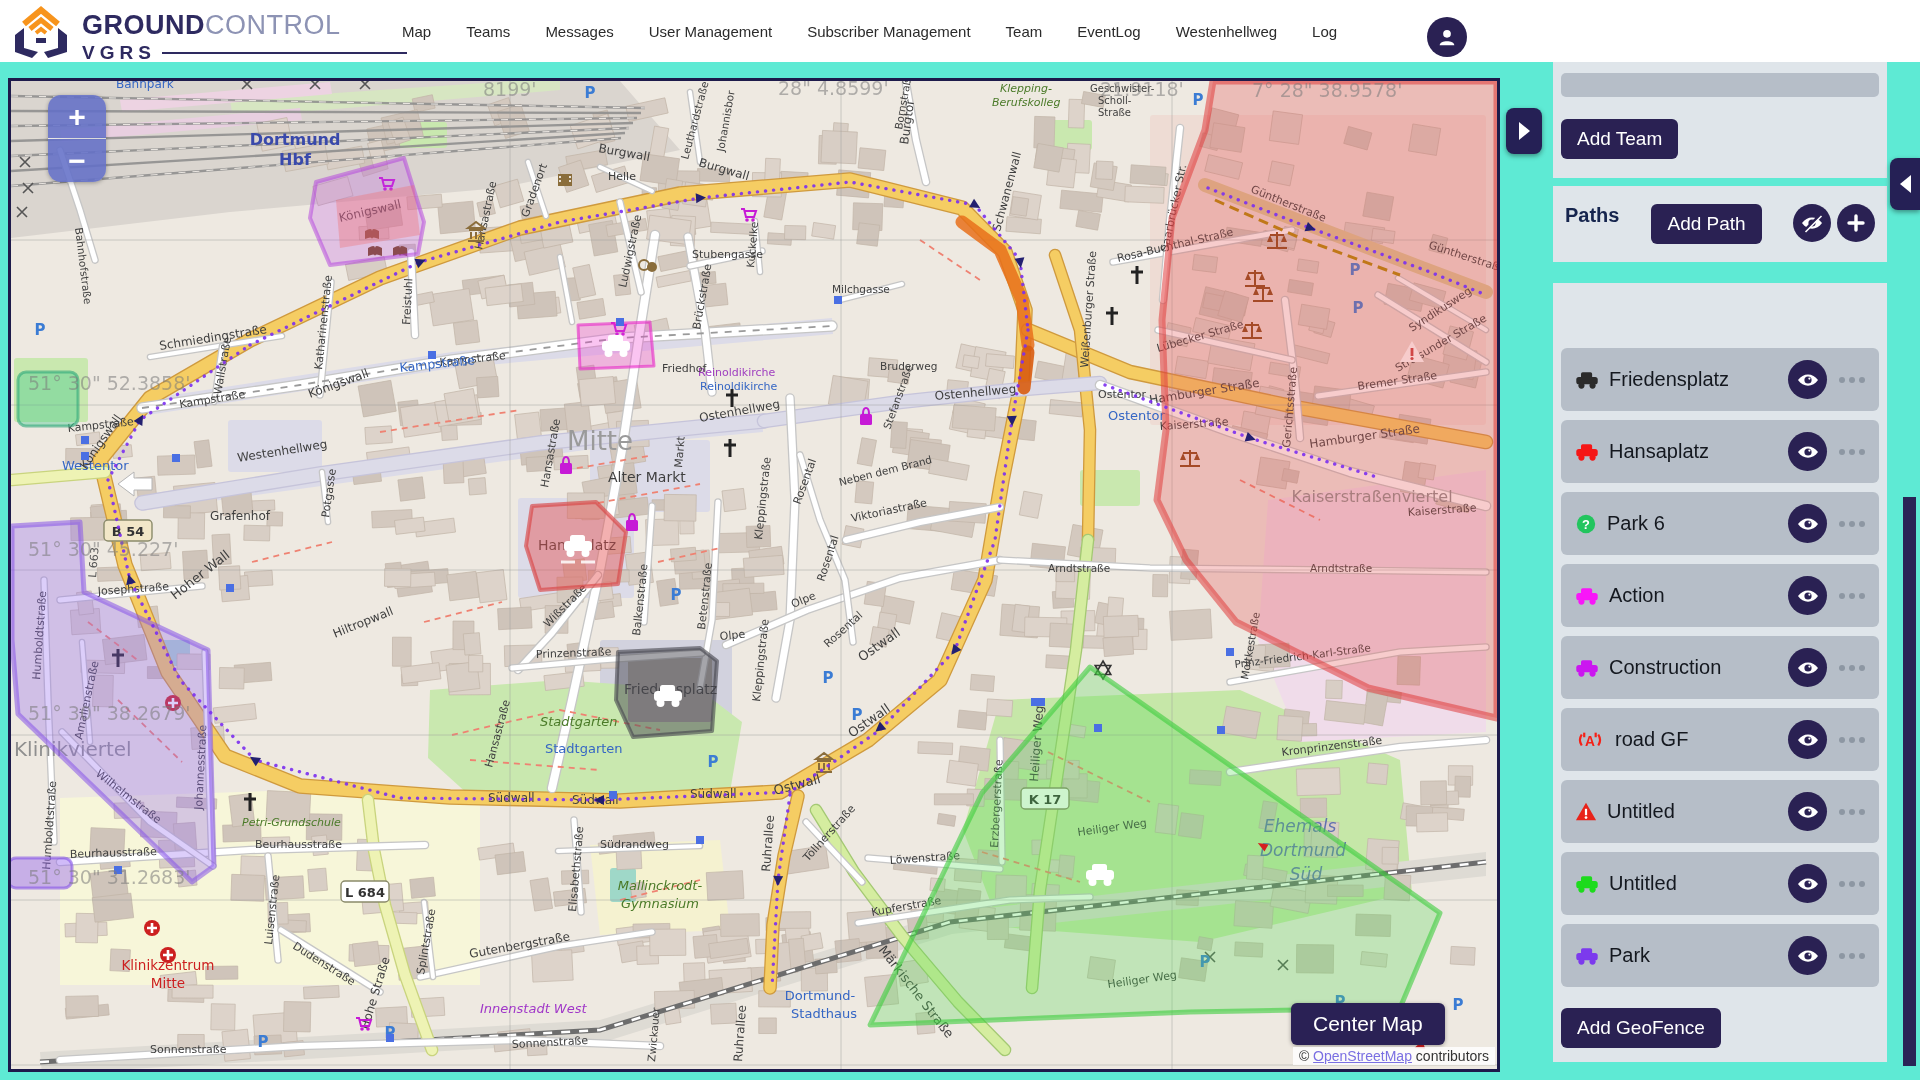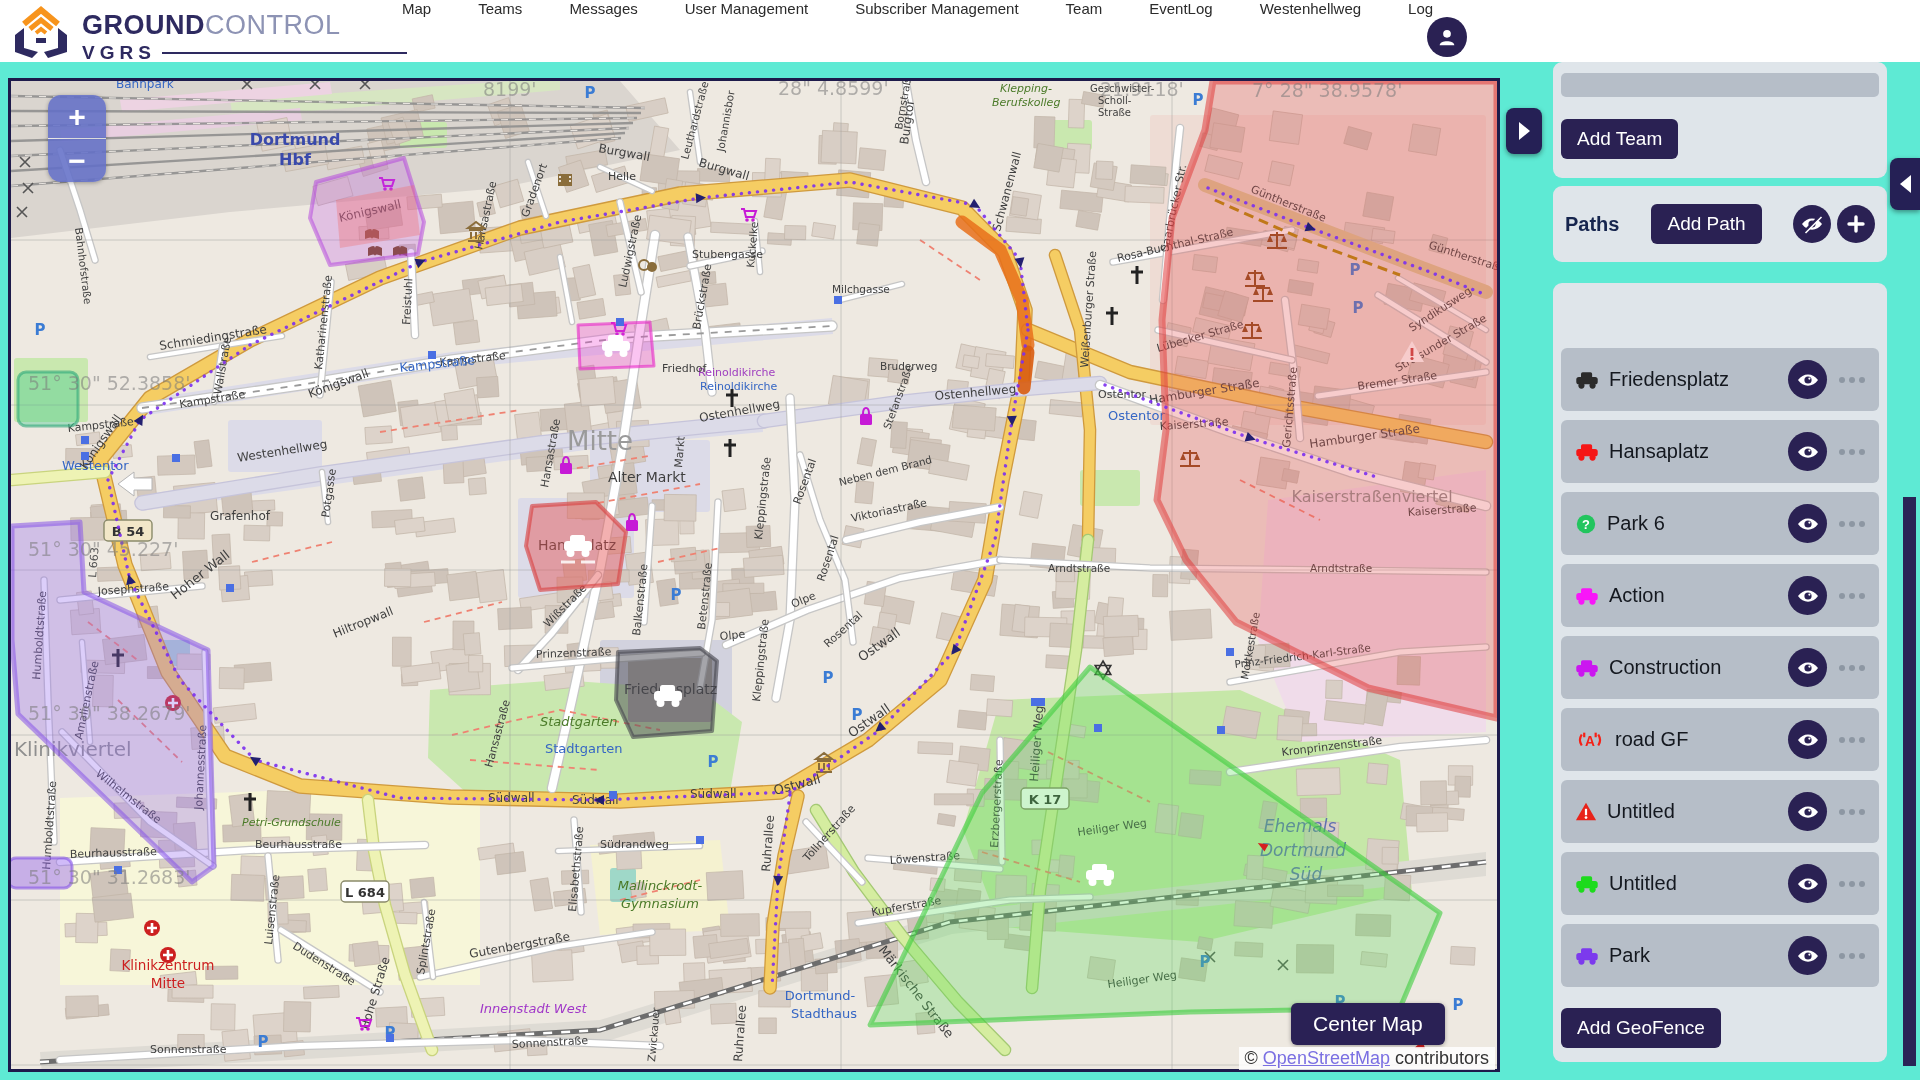--- a/index.html
+++ b/index.html
@@ -7,46 +7,46 @@
   
   #header{position:absolute;left:0;top:0;width:1920px;height:62px;background:#fff;z-index:30;}
   #logo{position:absolute;left:10px;top:2px;display:flex;align-items:flex-start;}
   #logo-text{margin-left:10px;margin-top:8px;}
   #logo-line1{font-size:27px;letter-spacing:.5px;}
   #logo-ground{font-weight:800;color:#2e2a60;}
   #logo-control{font-weight:400;color:#8d93b4;}
   #logo-line2{display:flex;align-items:center;margin-top:1px;}
   #logo-vgrs{font-weight:700;color:#2e2a60;font-size:19px;letter-spacing:5px;}
   #logo-rule{height:2px;background:#2e2a60;width:245px;margin-left:6px;}
-  #nav{position:absolute;left:402px;top:0;height:62px;display:flex;gap:47px;}
+  #nav{position:absolute;left:402px;top:0;height:62px;display:flex;align-items:center;gap:35px;}
   .nav-item{font-size:15px;color:#2b2b2b;white-space:nowrap;cursor:pointer;}
   #avatar{position:absolute;left:1427px;top:17px;width:40px;height:40px;border-radius:50%;background:#2a2153;display:flex;align-items:center;justify-content:center;}
   
   #map-frame{position:absolute;left:8px;top:78px;width:1486px;height:988px;border:3px solid #1e1b4b;background:#eee9e1;z-index:5;}
   #map-svg{position:absolute;left:0;top:0;}
   #zoom-ctl{position:absolute;left:37px;top:14px;width:58px;border-radius:13px;overflow:hidden;box-shadow:0 1px 4px rgba(0,0,0,.3);z-index:8;}
   .zoom-btn{width:58px;height:43px;background:rgba(99,112,199,.88);color:#fff;font-size:30px;font-weight:700;border:none;display:flex;align-items:center;justify-content:center;cursor:pointer;}
   #zoom-div{height:1px;background:rgba(255,255,255,.65);}
   #center-map{position:absolute;left:1280px;top:922px;background:#2a2155;color:#fff;border:none;border-radius:6px;font-size:21px;padding:9px 22px;cursor:pointer;font-family:"Liberation Sans",sans-serif;z-index:8;box-shadow:0 1px 4px rgba(0,0,0,.35);}
-  #attribution{position:absolute;right:2px;top:966px;background:rgba(255,255,255,.82);font-size:18px;color:#333;padding:1px 6px;z-index:8;white-space:nowrap;}
+  #attribution{position:absolute;right:2px;top:966px;background:rgba(255,255,255,.82);font-size:14px;color:#333;padding:1px 6px;z-index:8;white-space:nowrap;}
   #attribution a{color:#7a6fe2;text-decoration:underline;cursor:pointer;}
   #map-collapse{position:absolute;left:1506px;top:108px;width:36px;height:46px;background:#252055;border:none;border-radius:8px;color:#fff;z-index:9;cursor:pointer;box-shadow:0 2px 5px rgba(0,0,0,.4);display:flex;align-items:center;justify-content:center;}
   #edge-collapse{position:absolute;left:1890px;top:158px;width:30px;height:52px;background:#252055;border:none;border-radius:8px 0 0 8px;color:#fff;z-index:40;cursor:pointer;box-shadow:0 2px 5px rgba(0,0,0,.4);display:flex;align-items:center;justify-content:center;}
   .tri{width:0;height:0;border-top:9px solid transparent;border-bottom:9px solid transparent;}
   .tri-r{border-left:11px solid #fff;}
   .tri-l{border-right:11px solid #fff;}
   
-  .panel{position:absolute;left:1553px;width:334px;background:#dfe5ea;border-radius:9px;z-index:20;}
+  .panel{position:absolute;left:1553px;width:334px;background:#dfe5ea;border-radius:0;z-index:20;}
   #teams-panel{top:62px;height:116px;}
   #teams-partial{position:absolute;left:8px;top:11px;width:318px;height:24px;background:#b6bec8;border-radius:5px;}
   #paths-panel{top:186px;height:76px;}
   #gf-panel{top:283px;height:779px;}
   .navy-btn{background:#2a2153;color:#fff;border:none;border-radius:6px;font-size:19px;padding:9px 16px;cursor:pointer;font-family:"Liberation Sans",sans-serif;}
   #add-team{position:absolute;left:8px;top:57px;}
-  #paths-row{position:absolute;left:12px;top:18px;width:310px;display:flex;align-items:center;}
+  #paths-row{position:absolute;left:12px;top:18px;width:310px;display:flex;align-items:flex-start;}
   .panel-title{font-size:20px;font-weight:600;color:#16254e;}
   #add-path{margin-left:32px;}
   .circle-btn{width:38px;height:38px;border-radius:50%;background:#2a2153;border:none;display:flex;align-items:center;justify-content:center;cursor:pointer;flex:none;}
   #paths-eye{margin-left:auto;}
   #paths-plus{margin-left:6px;}
   #gf-head{position:absolute;left:12px;top:8px;width:310px;display:flex;align-items:center;}
   #gf-eye{margin-left:auto;}
   #gf-minus{margin-left:8px;}
   #gf-list{position:absolute;left:8px;top:65px;width:318px;}
   .gf-item{position:absolute;left:0;width:318px;height:63px;background:#b6bec8;border-radius:6px;display:flex;align-items:center;padding:0 14px;box-sizing:border-box;}

